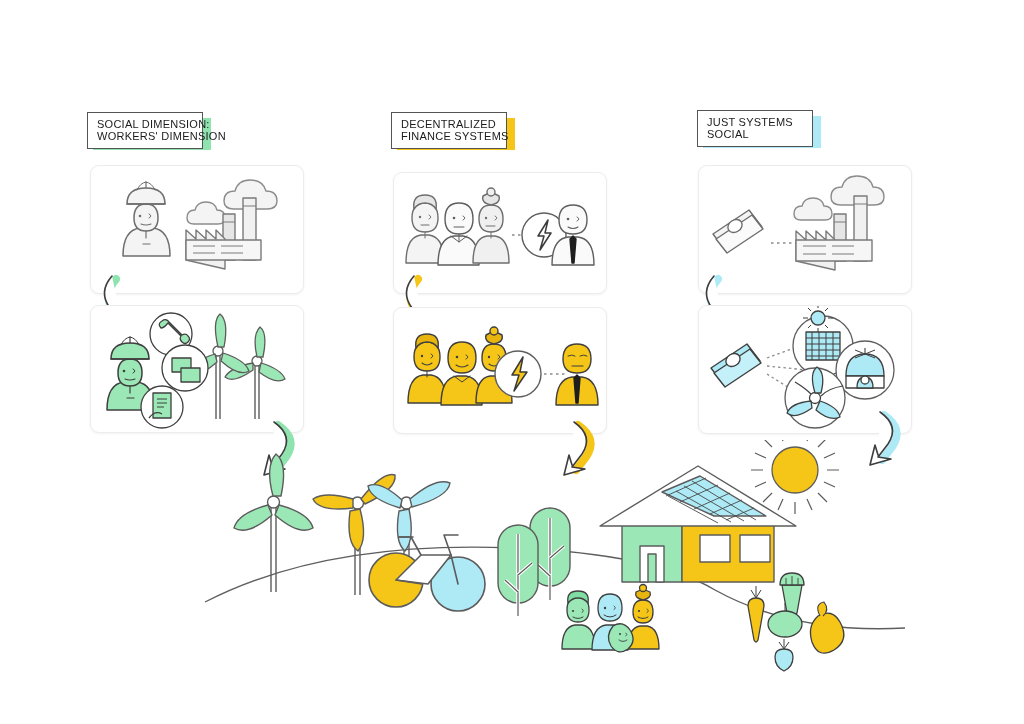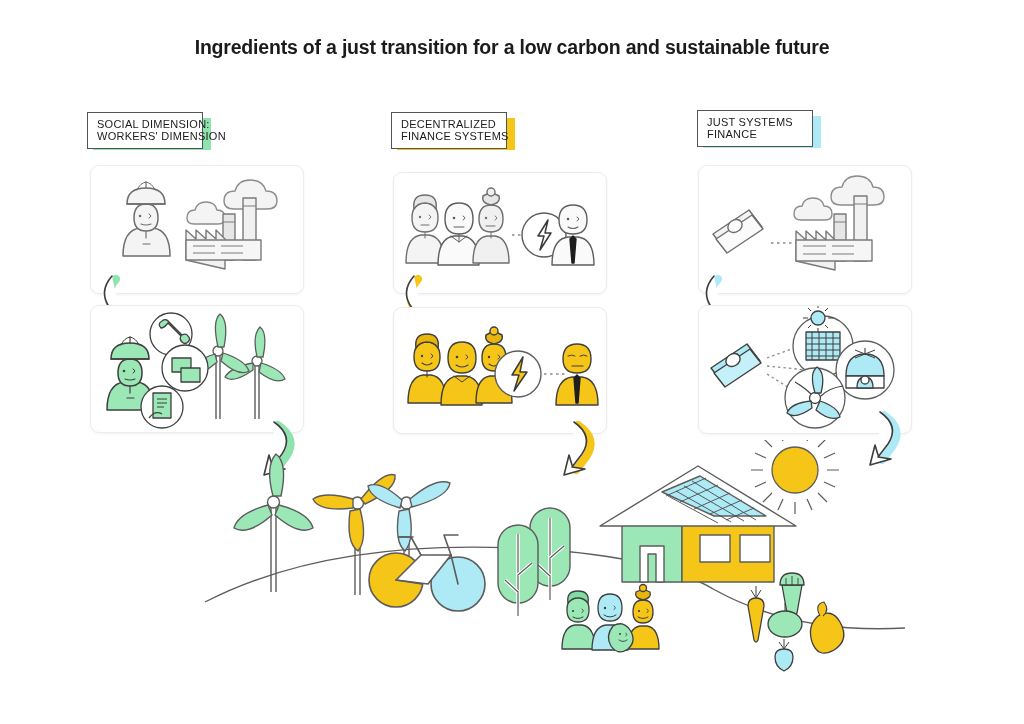--- a/index.html
+++ b/index.html
@@ -52,21 +52,20 @@
   .arrow svg{display:block;overflow:visible;}
 
   .scene{position:absolute;left:0;top:440px;width:1024px;height:284px;}
   .scene svg{display:block;}
 </style>
 </head>
 <body>
 
 <div class="page">
 
-  <div class="title">Ingredients of a just transition for a low carbon and sustainable future</div>
 
   <div class="chip" style="left:87px;top:112px;">
     <div class="shadow" style="background:#8FE3AE;"></div>
     <div class="box">
       <span>SOCIAL DIMENSION:</span>
       <span>WORKERS' DIMENSION</span>
     </div>
   </div>
 
   <div class="chip" style="left:391px;top:112px;">
@@ -74,21 +73,21 @@
     <div class="box">
       <span>DECENTRALIZED</span>
       <span>FINANCE SYSTEMS</span>
     </div>
   </div>
 
   <div class="chip" style="left:697px;top:110px;">
     <div class="shadow" style="background:#AEEAF5;"></div>
     <div class="box">
       <span>JUST SYSTEMS</span>
-      <span>FINANCE</span>
+      <span>SOCIAL</span>
     </div>
   </div>
 
   <div class="card" style="left:90px;top:165px;width:212px;height:127px;">
     <svg viewBox="0 0 212 127">
       <g stroke="#6E6E6E" stroke-width="1.5" fill="#F4F4F4" stroke-linejoin="round" stroke-linecap="round">
         <path d="M32 90 q0 -26 17 -28 l13 0 q17 2 17 28 z"></path>
         <path d="M55 38 q-12 0 -12 14 q0 13 12 13 q12 0 12 -13 q0 -14 -12 -14 z"></path>
         <path d="M36 38 q0 -16 19 -16 q19 0 19 16 z"></path>
         <path d="M36 38 l38 0" stroke-width="1.4"></path>

